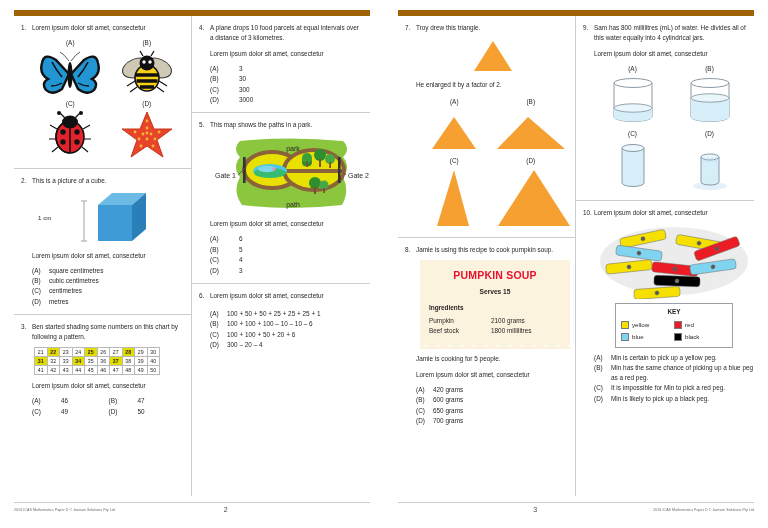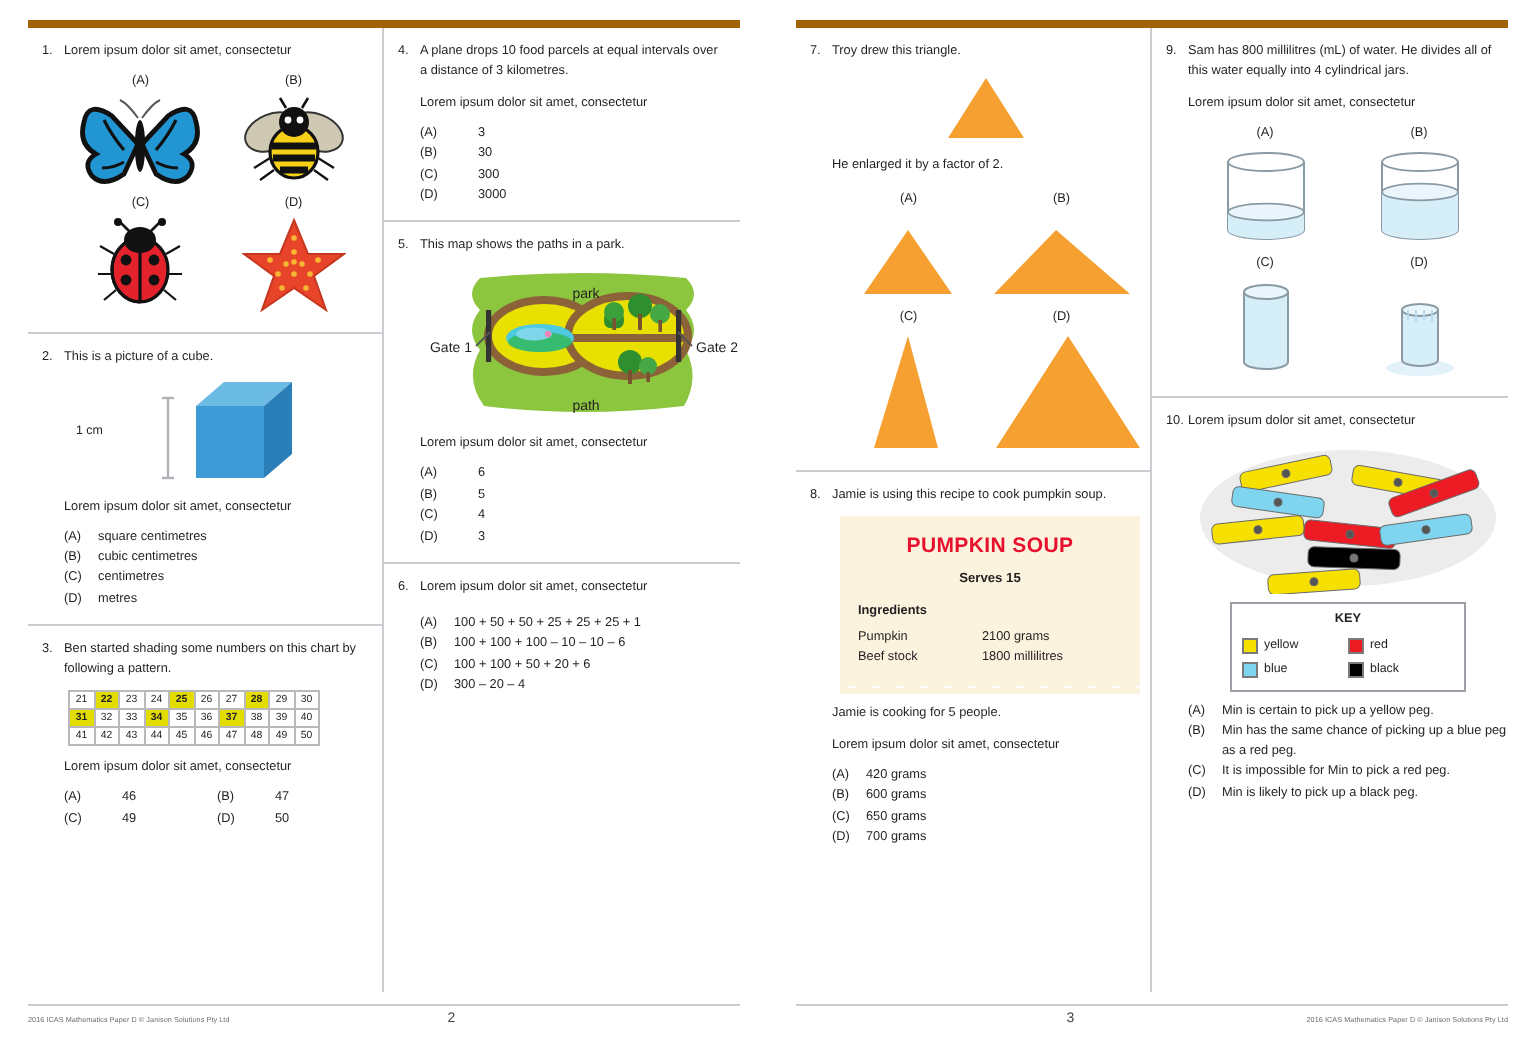--- a/index.html
+++ b/index.html
@@ -6,21 +6,21 @@
   html, body { margin:0; padding:0; }
   body {
     width:768px; height:528px;
     background:#ffffff;
     font-family:"Liberation Sans", sans-serif;
     color:#231f20;
     overflow:hidden;
   }
   .spread { display:flex; width:768px; height:528px; }
   .page { position:relative; width:384px; height:528px; padding:10px 14px 0 14px; }
-  .page-inner { display:flex; width:100%; height:486px; border-top:4px solid #a16207; }
+  .page-inner { display:flex; width:100%; height:486px; border-top:6px solid #a16207; }
   .col { width:50%; display:flex; flex-direction:column; }
   .col.left { border-right:1px solid #c9cdd1; }
 
   .qbox {
     border-bottom:1px solid #c9cdd1;
     padding:7px 6px 7px 4px;
     display:flex;
     font-size:6.4px;
     line-height:1.55;
   }

